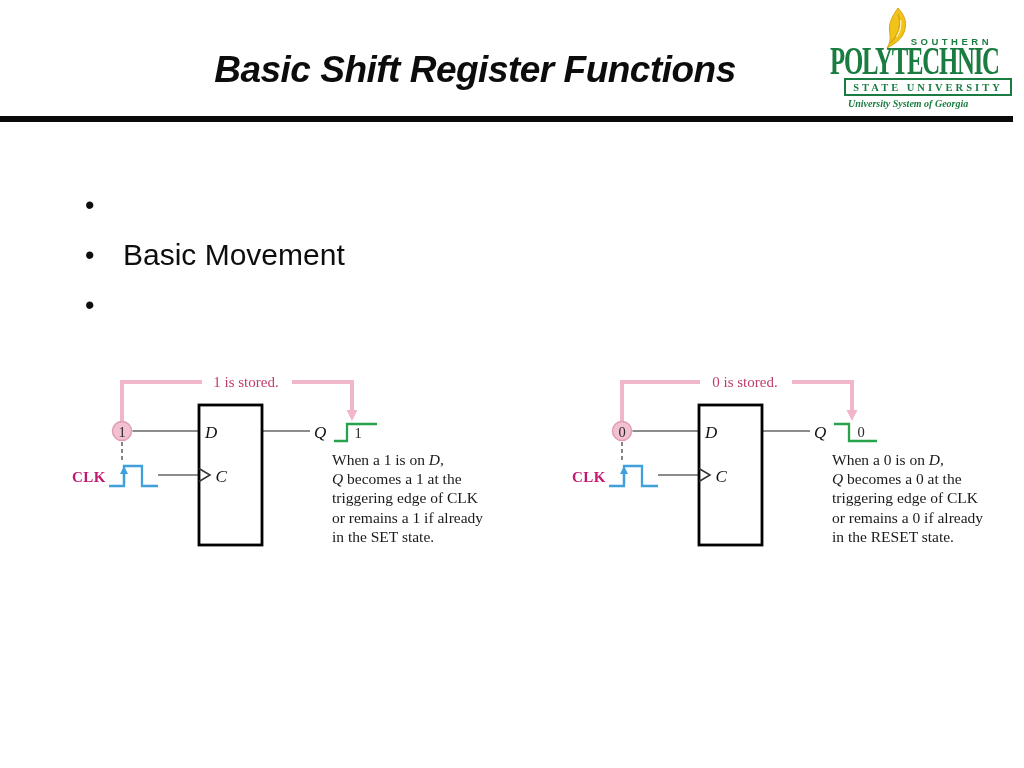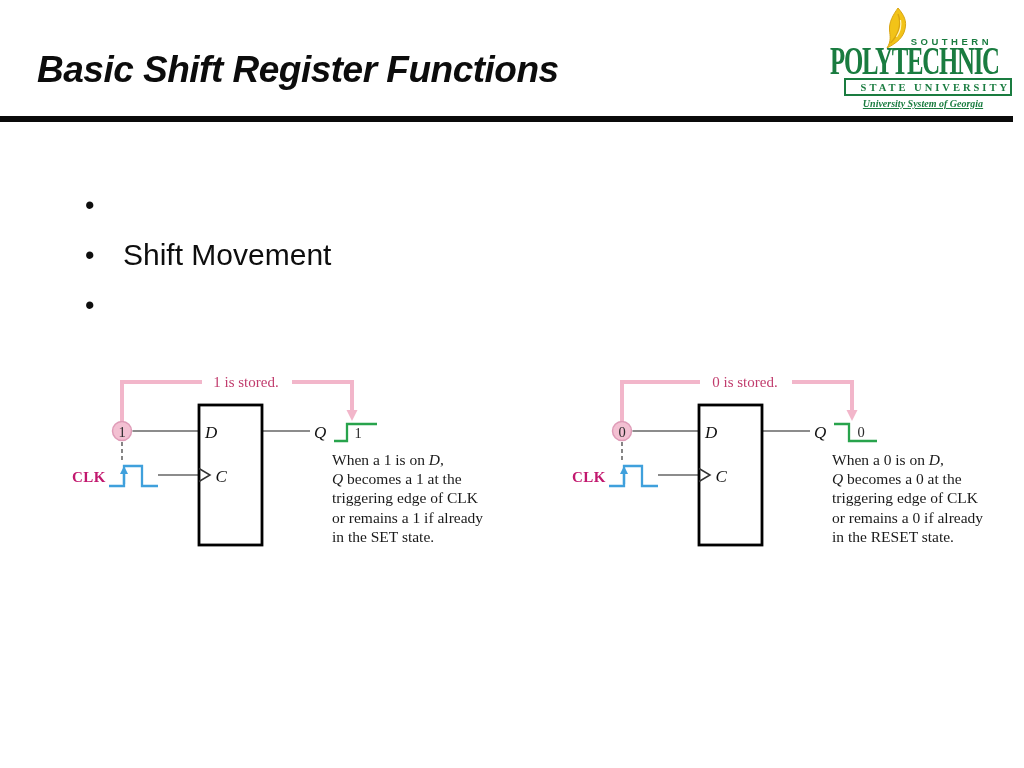--- a/index.html
+++ b/index.html
@@ -6,40 +6,40 @@
     --green:#1a7c40; --gold:#f2c318; --gold-dark:#d9a512;
     --pink-line:#f2b6ca; --pink-text:#c13c6d; --clk:#c2186e;
     --blue:#3fa0dc; --wave-green:#28a34c; --wire:#666666; --ink:#1a1a1a;
   }
   *{margin:0;padding:0;box-sizing:border-box;}
   html,body{width:1024px;height:768px;background:#ffffff;overflow:hidden;
     font-family:"Liberation Sans",sans-serif;}
   .slide{position:relative;width:1024px;height:768px;background:#fff;}
 
   
-  .title{position:absolute;left:0;top:50px;width:950px;text-align:left;
+  .title{position:absolute;left:0;top:50px;width:950px;text-align:center;
     font:italic bold 37px/1.1 "Liberation Sans",sans-serif;color:#0c0c0c;
-    letter-spacing:-0.5px;margin-left:37px;}
+    letter-spacing:-0.5px;}
   .rule{position:absolute;left:0;top:116px;width:1013px;height:6px;background:#0a0a0a;}
 
   
   .logo{position:absolute;left:828px;top:8px;width:180px;height:104px;}
   .logo .flame{position:absolute;left:50px;top:0px;}
   .logo .southern{position:absolute;left:0;top:28px;width:164px;text-align:right;
     font:bold 9.5px "Liberation Sans",sans-serif;letter-spacing:3.5px;color:var(--green);}
   .logo .poly{position:absolute;left:2px;top:36px;height:34px;
     font:bold 40px/34px "Liberation Serif",serif;letter-spacing:-2px;color:var(--green);
     transform:scaleX(0.62);transform-origin:left center;white-space:nowrap;}
   .logo .bar{position:absolute;left:16px;top:70px;width:168px;height:18px;
     background:#fff;border:2px solid var(--green);display:flex;align-items:center;
-    justify-content:flex-end;}
+    justify-content:center;}
   .logo .bar span{font:bold 10.5px "Liberation Serif",serif;letter-spacing:3px;
     color:var(--green);white-space:nowrap;}
-  .logo .tagline{position:absolute;left:20px;top:90px;width:150px;text-align:center;
-    font:italic bold 10px "Liberation Serif",serif;color:var(--green);white-space:nowrap;text-decoration:underline;}
+  .logo .tagline{position:absolute;left:20px;top:90px;width:150px;
+    font:italic bold 10px "Liberation Serif",serif;color:var(--green);white-space:nowrap;}
 
   
   .bullets{position:absolute;left:85px;top:180px;list-style:none;}
   .bullets li{display:flex;height:50px;align-items:center;
     font:30px "Liberation Sans",sans-serif;color:#0e0e0e;}
   .bullets .dot{width:38px;font-size:27px;color:#0e0e0e;}
 
   
   .diagram{position:absolute;top:360px;width:440px;height:205px;}
   .desc{position:absolute;left:268px;top:90px;width:185px;white-space:nowrap;
@@ -83,21 +83,21 @@
   </div>
 
   <div class="rule"></div>
 
   <ul class="bullets">
     <li>
       <span class="dot">•</span>
     </li>
     <li>
       <span class="dot">•</span>
-      <span>Shift Movement</span>
+      <span>Basic Movement</span>
     </li>
     <li>
       <span class="dot">•</span>
     </li>
   </ul>
 
   <div class="diagram" style="left:64px">
     <svg width="440" height="205" viewBox="0 0 440 205">
       <path class="pinkline" d="M 58 62 V 22 H 288 V 50"></path>
       <polygon class="pinkfill" points="282.5,50 293.5,50 288,61"></polygon>

